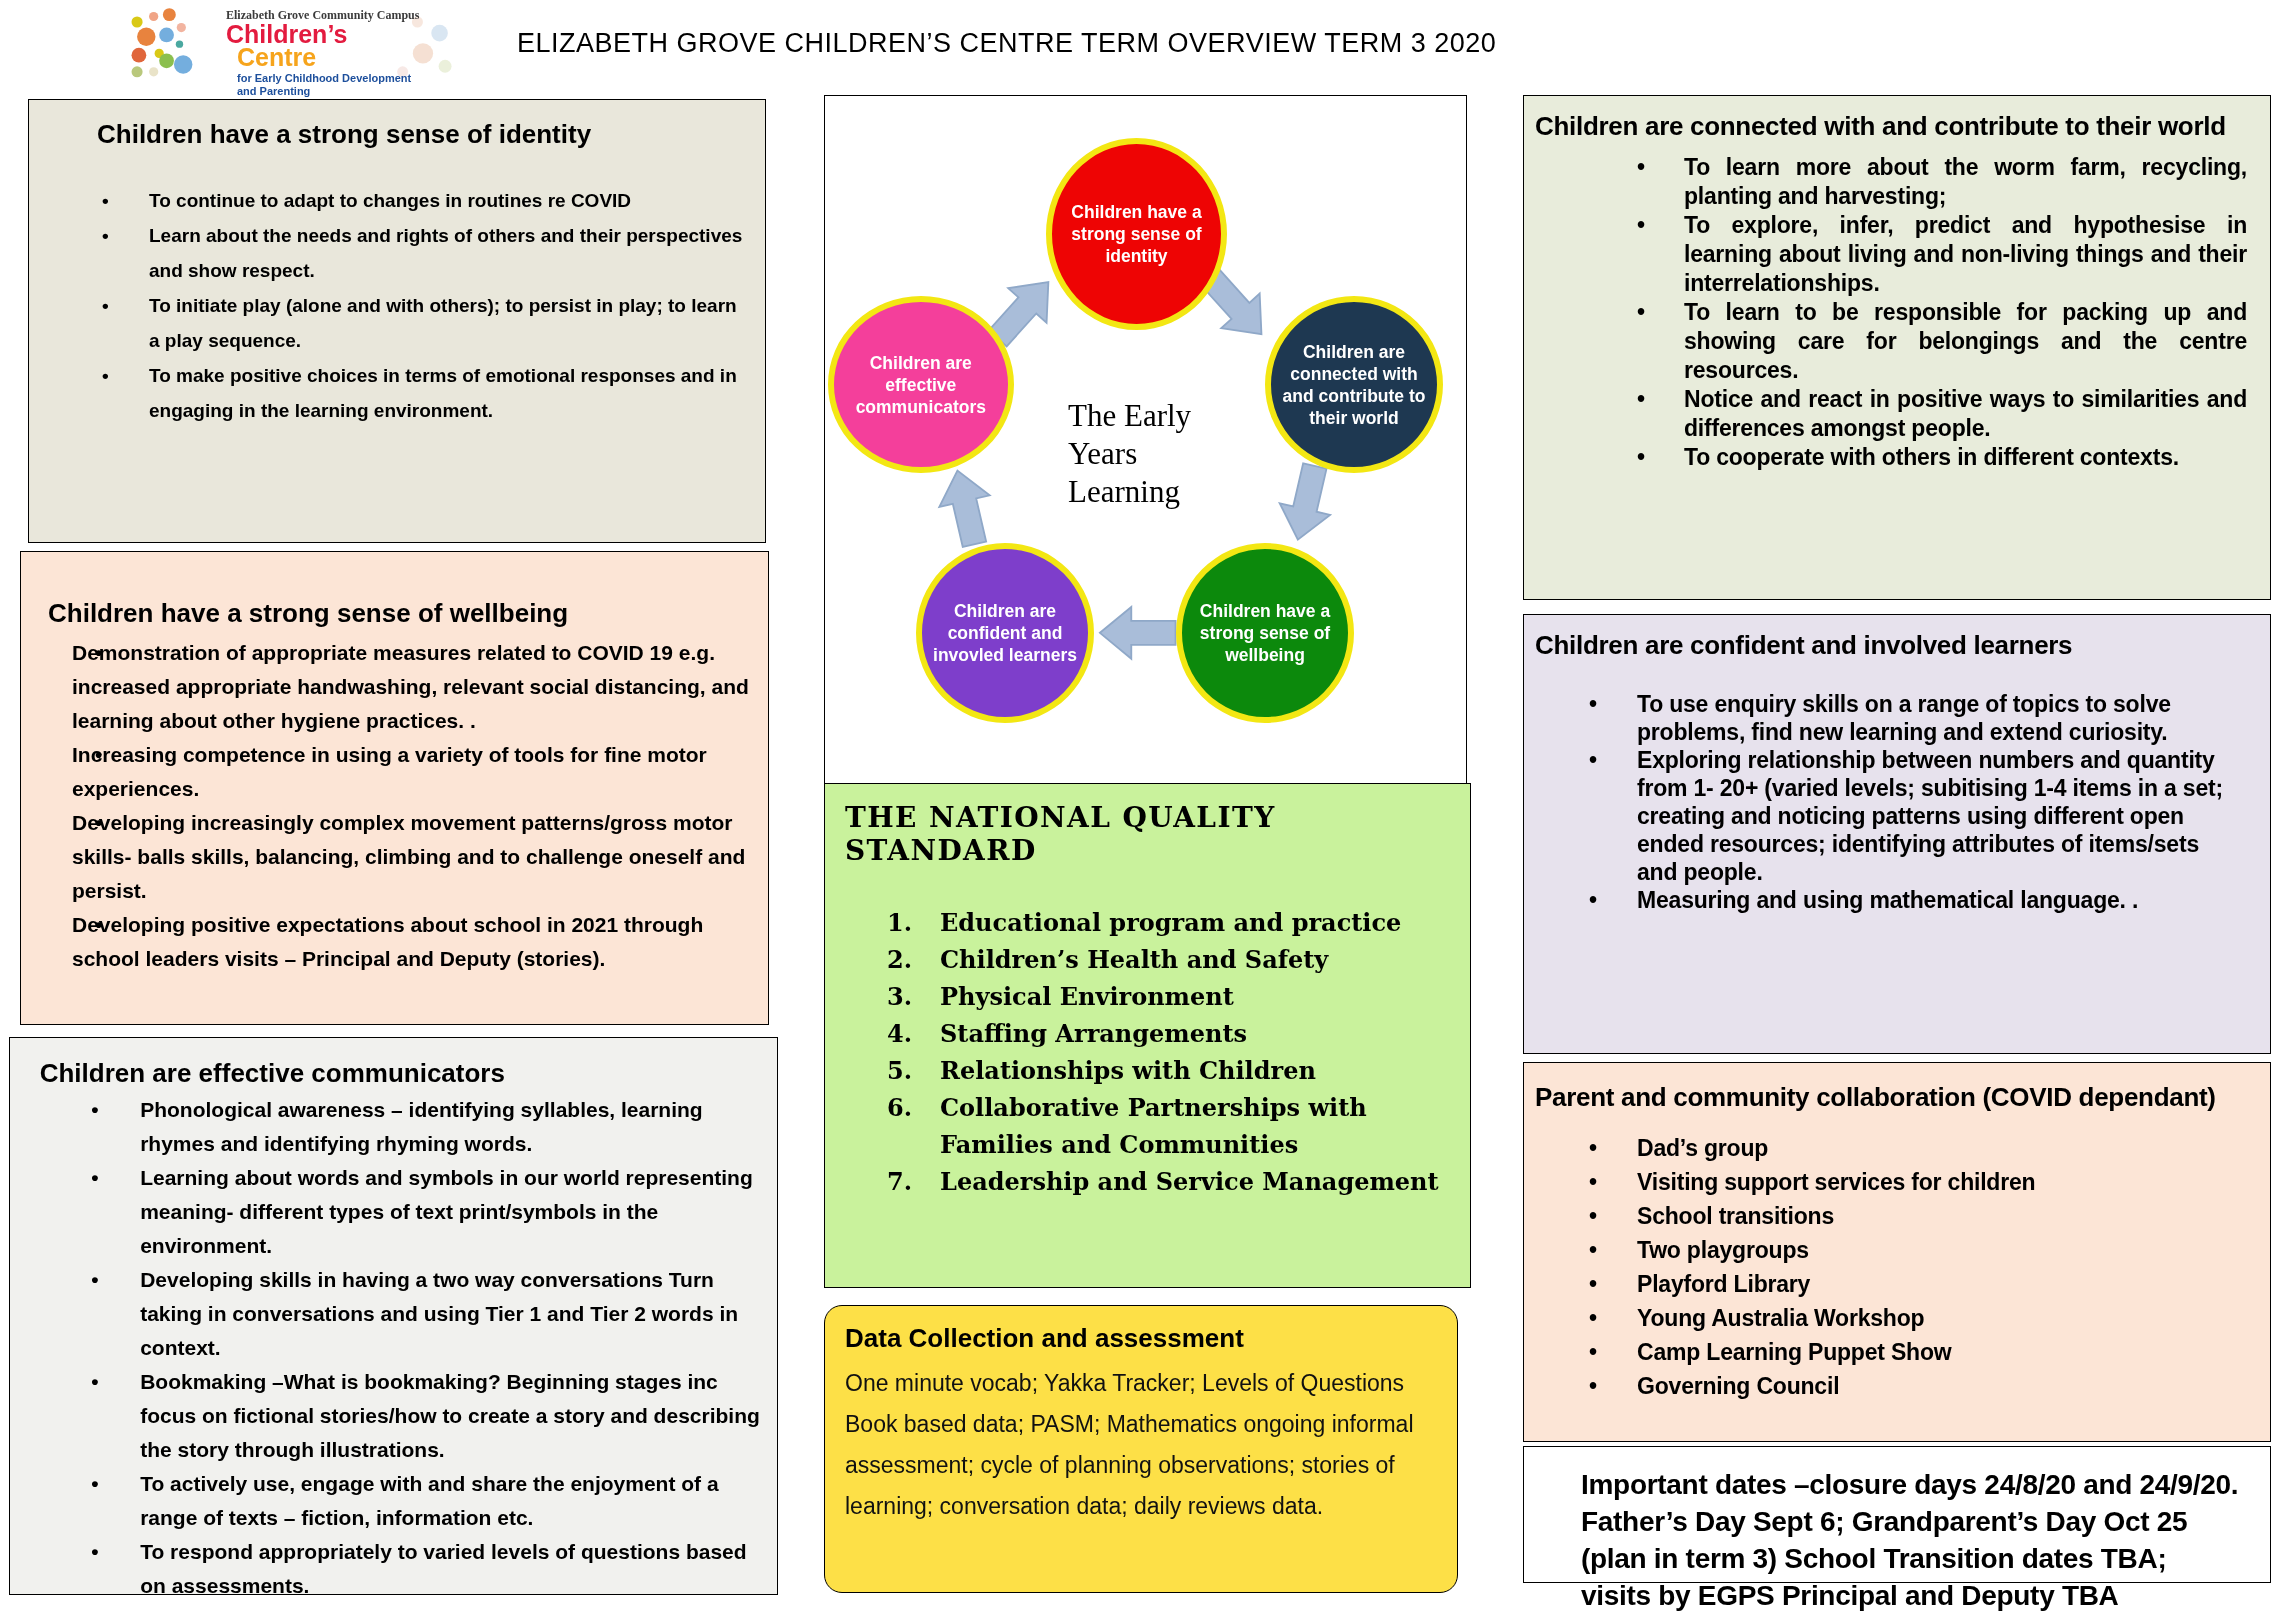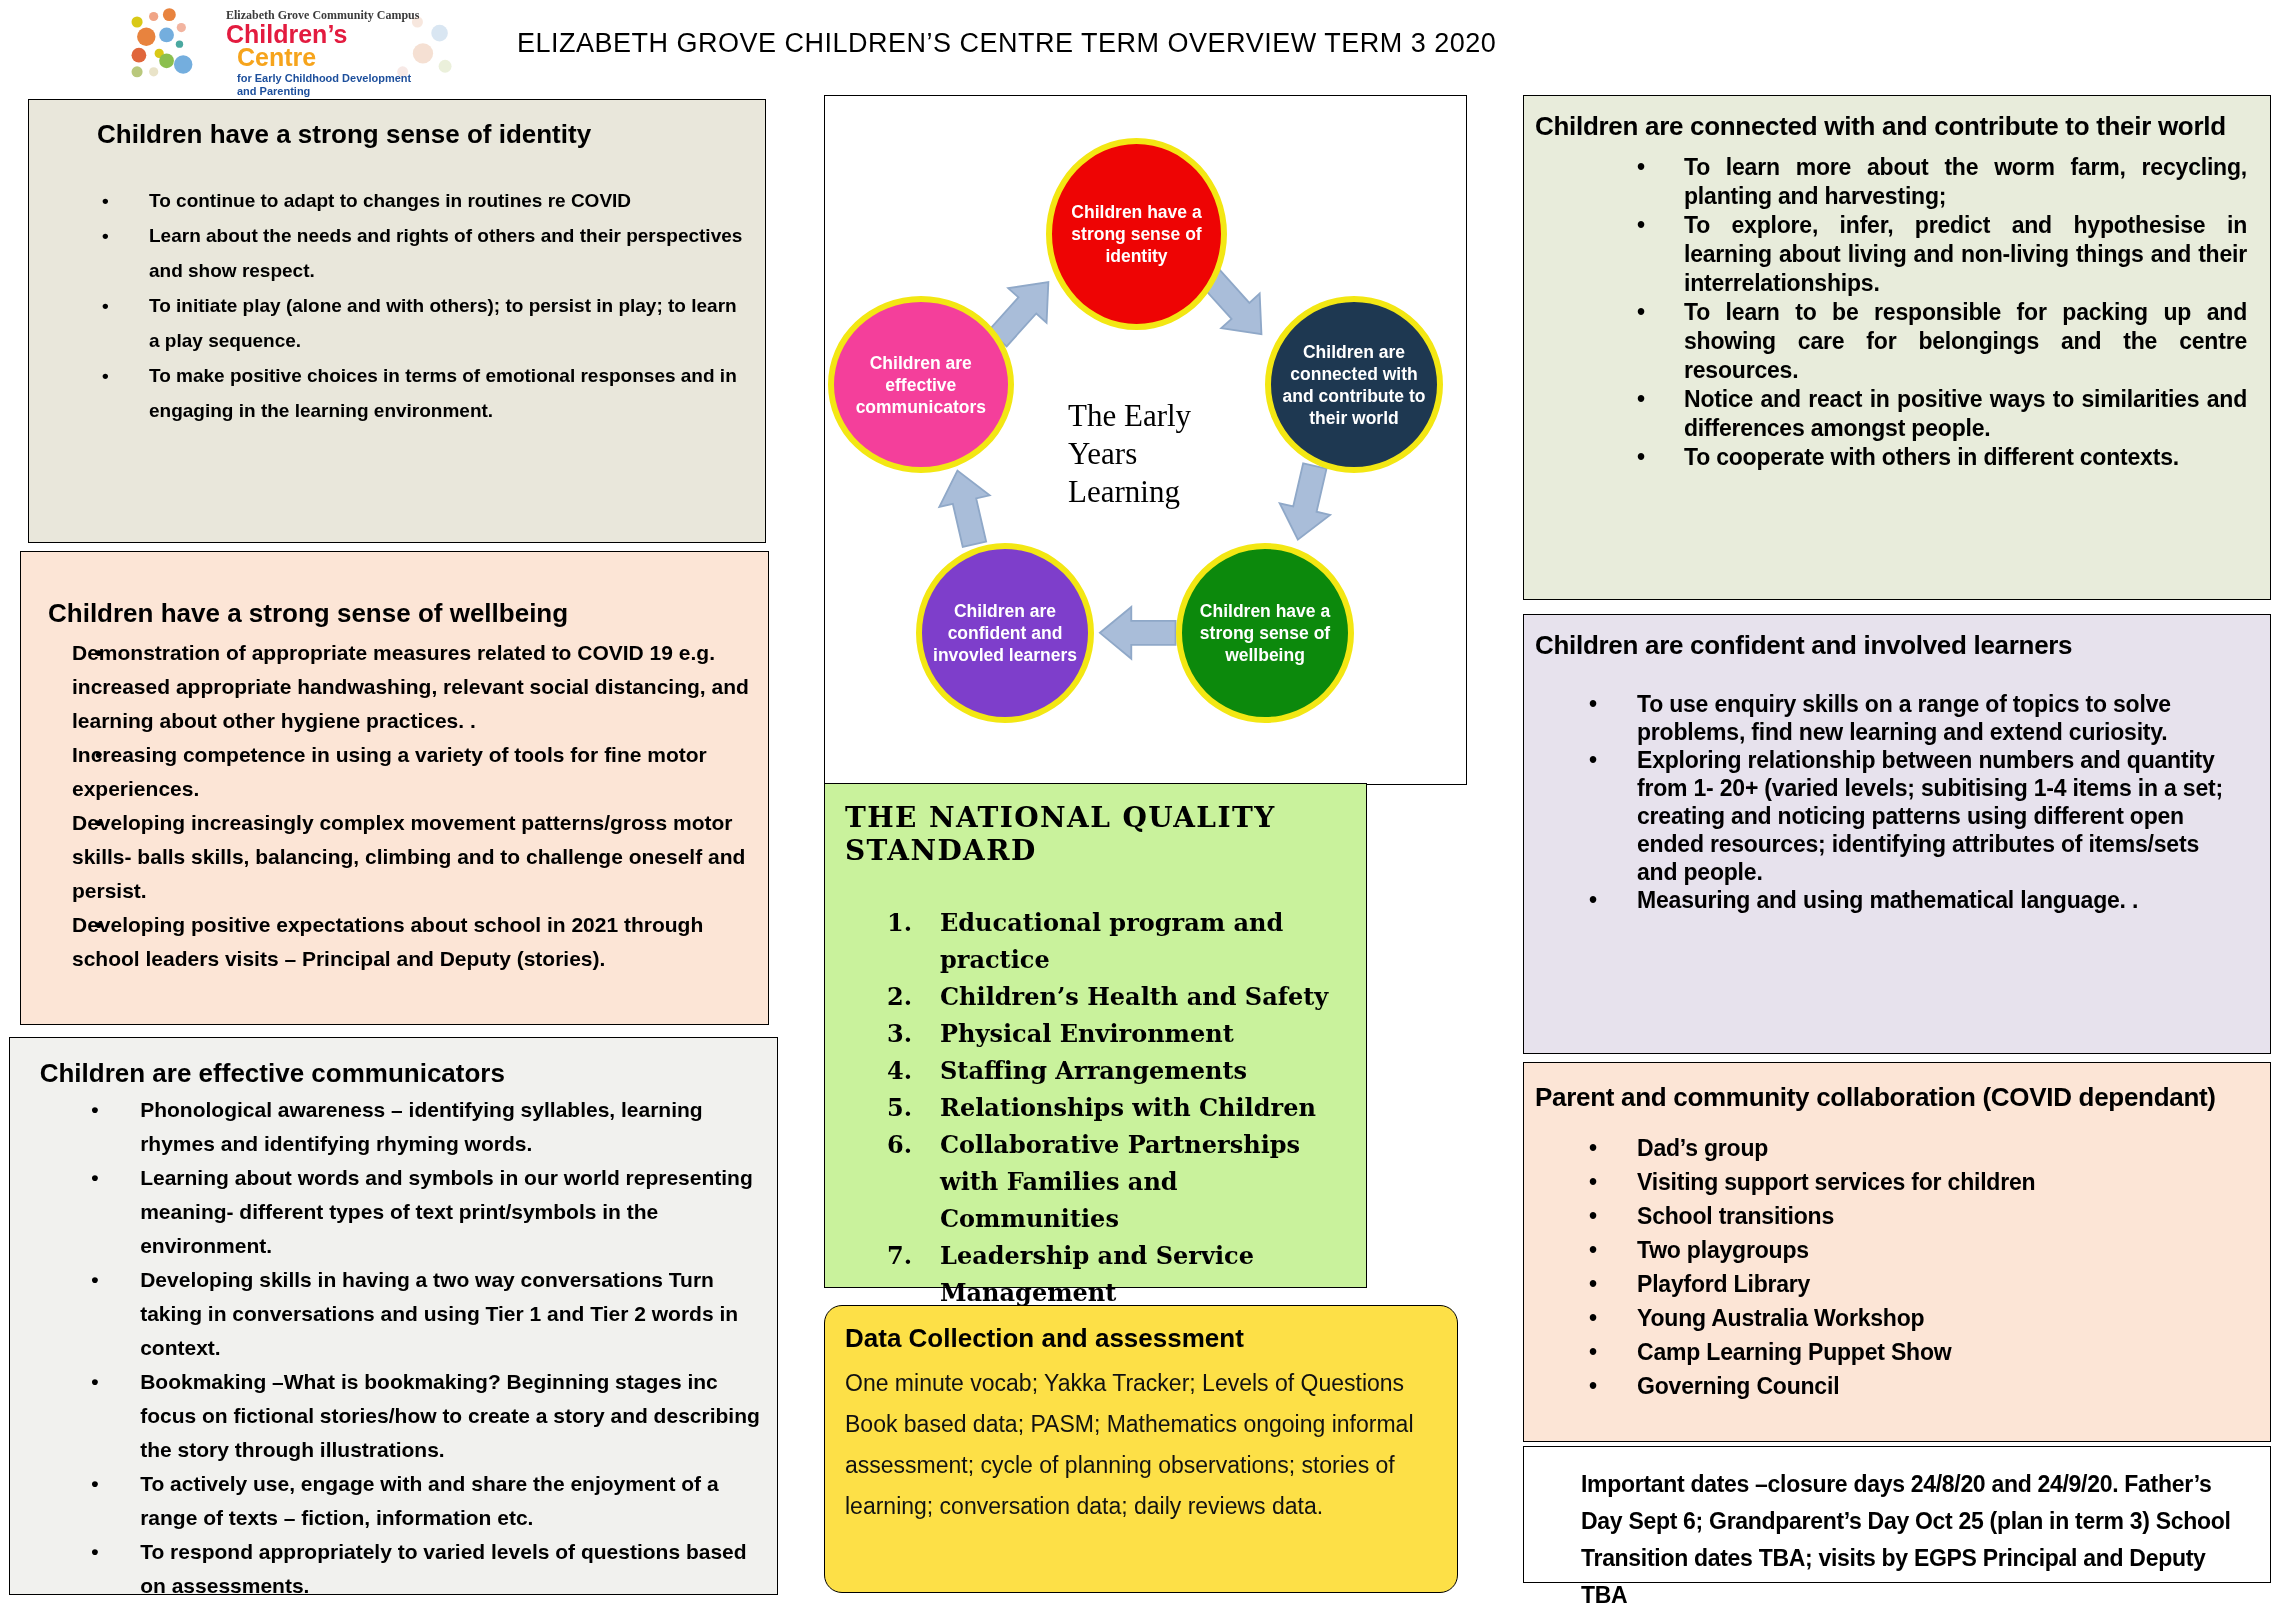--- a/index.html
+++ b/index.html
@@ -51,21 +51,21 @@
   .c-identity{left:221px;top:42px;width:181px;height:192px;background:#ee0404;}
   .c-connected{left:440px;top:200px;width:178px;height:177px;background:#1e3851;}
   .c-comm{left:2.8px;top:200px;width:186px;height:177px;background:#f43f9b;}
   .c-learners{left:91px;top:447px;width:178px;height:180px;background:#7e3ecb;}
   .c-wellbeing{left:351px;top:447px;width:178px;height:180px;background:#0c890c;}
   .eylf-center-text{position:absolute;left:243px;top:301px;font-family:"Liberation Serif",serif;
           font-size:31px;line-height:38px;color:#000;}
   .arrows{position:absolute;left:0;top:0;}
 
   
-  .box-nqs{left:824px;top:783px;width:543px;height:505px;background:#c9f29c;padding:16.6px 28px 0 20px;
+  .box-nqs{left:824px;top:783px;width:647px;height:505px;background:#c9f29c;padding:16.6px 28px 0 20px;
            font-family:"DejaVu Serif",serif;}
   .box-nqs h2{margin:0;font-size:28px;letter-spacing:1.4px;}
   .box-nqs ol{list-style:none;margin:37px 0 0 0;padding:0;counter-reset:nqs;}
   .box-nqs li{position:relative;counter-increment:nqs;padding-left:95px;font-size:24px;
               font-weight:bold;line-height:37px;}
   .box-nqs li::before{content:counter(nqs) ".";position:absolute;left:42px;}
 
   
   .box-data{left:824px;top:1305px;width:634px;height:288px;background:#fde047;padding:16.6px 26px 0 20px;border-radius:18px;}
   .box-data h2{margin:0;font-size:26px;}
@@ -84,21 +84,21 @@
   .box-learners ul{margin:29.5px 0 0 0;}
   .box-learners li{padding-left:102px;line-height:28px;}
   .box-learners li::before{left:54px;}
 
   .box-parent{left:1523px;top:1062px;width:748px;height:380px;background:#fce5d6;padding:18.5px 23px 0 11px;}
   .box-parent ul{margin:18.5px 0 0 0;}
   .box-parent li{padding-left:102px;line-height:34px;}
   .box-parent li::before{left:54px;}
 
   .box-dates{left:1523px;top:1446px;width:748px;height:137px;background:#fff;padding:18.5px 29.5px 0 57px;}
-  .box-dates p{margin:0;font-size:23px;font-weight:bold;line-height:37px;letter-spacing:-0.3px;}
+  .box-dates p{margin:0;font-size:28px;font-weight:bold;line-height:37px;letter-spacing:-0.3px;}
 </style>
 </head>
 <body>
 
 <div class="page">
 
   <div class="logo">
     <svg width="332" height="78" viewBox="0 0 360 84">
       <circle cx="12" cy="16" r="6" fill="#d9c916"></circle>
       <circle cx="30" cy="10" r="5" fill="#f0a486"></circle>

